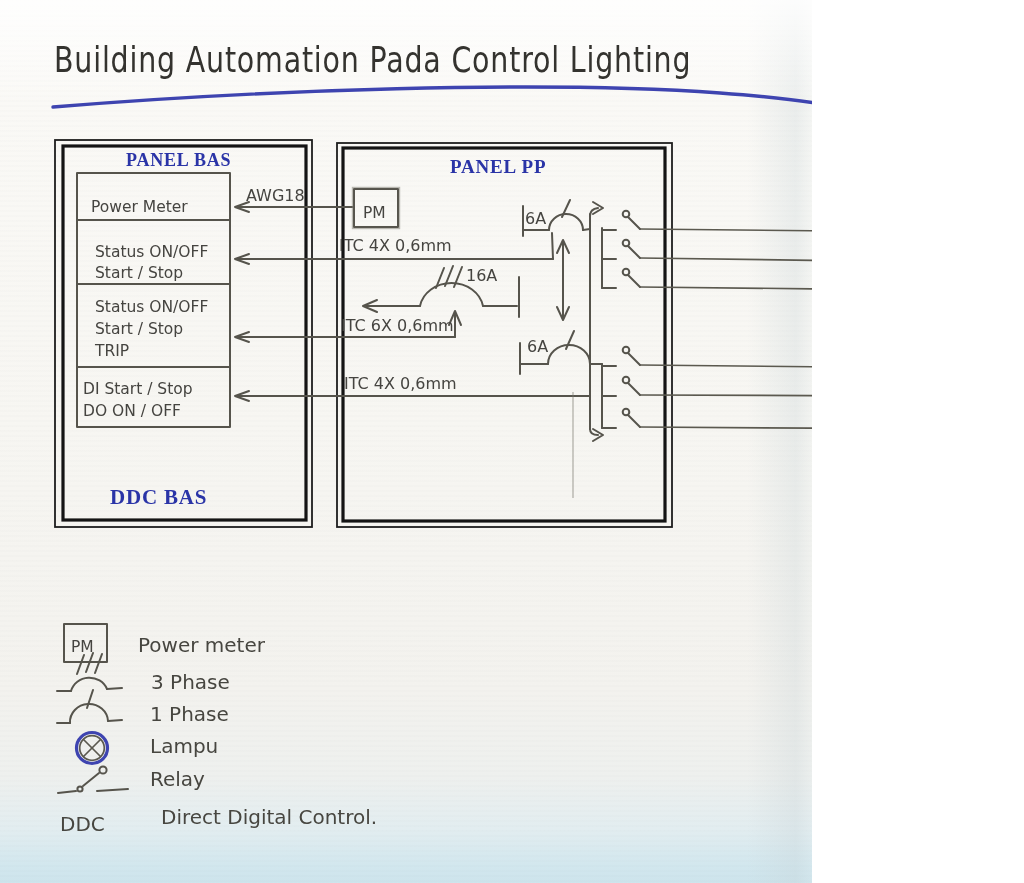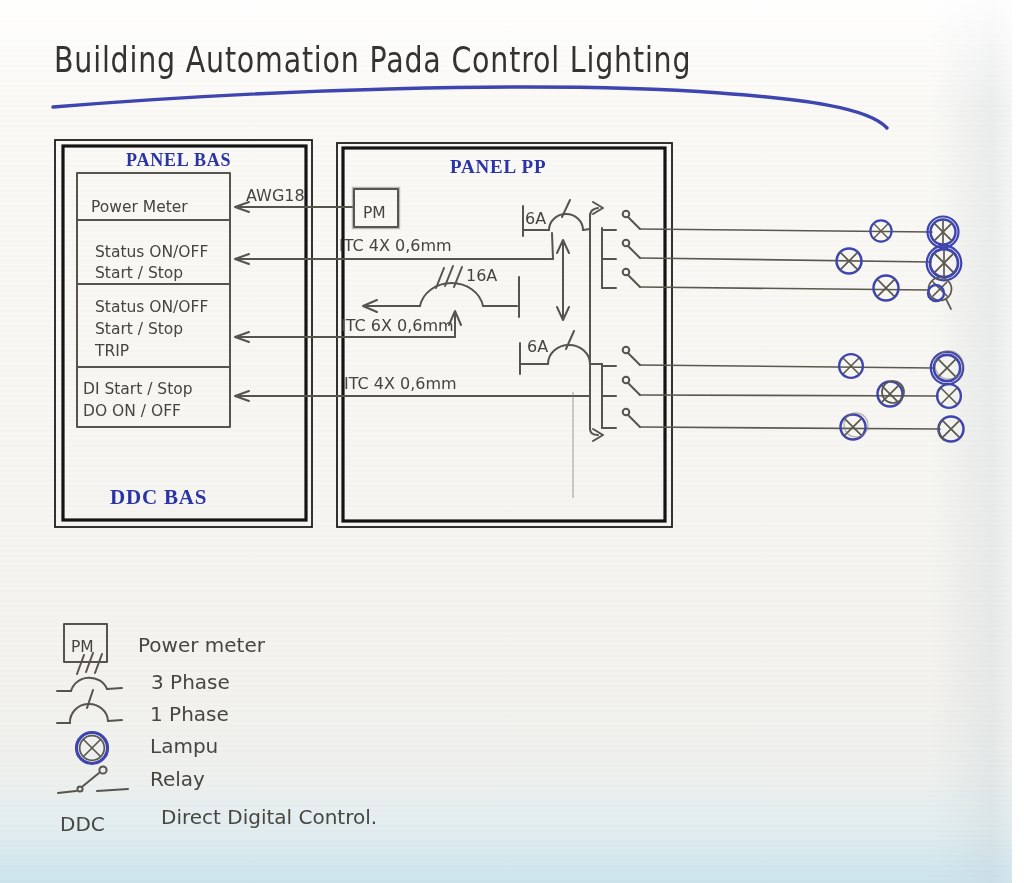--- a/index.html
+++ b/index.html
@@ -1,17 +1,17 @@
 <!DOCTYPE html>
 <html><head>
 <meta charset="utf-8">
 <style>
   html,body { margin:0; padding:0; background:#ffffff; }
   .paper {
-    position:relative; width:1012px; height:883px; overflow:hidden;
+    position:relative; width:812px; height:883px; overflow:hidden;
     background:
       linear-gradient(180deg, rgba(255,255,255,.85) 0%, rgba(252,251,248,0) 12%),
       linear-gradient(90deg, rgba(255,255,255,0) 92%, rgba(198,210,214,.30) 98%, rgba(225,234,236,.2) 100%),
       repeating-linear-gradient(180deg, rgba(120,130,135,.018) 0 2px, rgba(255,255,255,0) 2px 5px),
       linear-gradient(180deg, #fbfaf7 0%, #f7f6f2 48%, #f3f2ee 78%, #eef0ee 88%, #e2edf0 94%, #d2e7ee 98%, #cde4ec 100%);
   }
   svg { position:absolute; left:0; top:0; }
   text { user-select:none; }
   .pencil  { stroke:#56544c; stroke-width:2;   fill:none; stroke-linecap:round; stroke-linejoin:round; }
   .pencil2 { stroke:#5b594f; stroke-width:1.7; fill:none; stroke-linecap:round; stroke-linejoin:round; }

